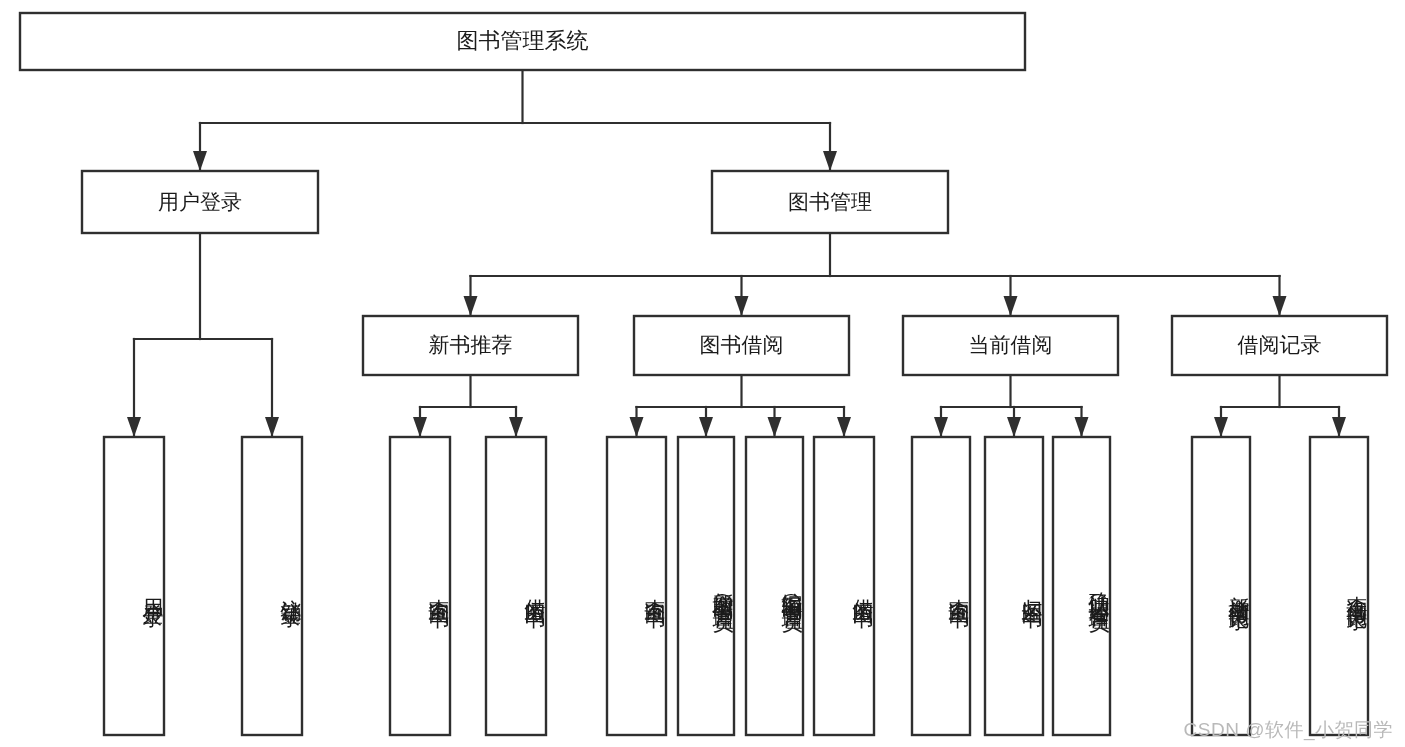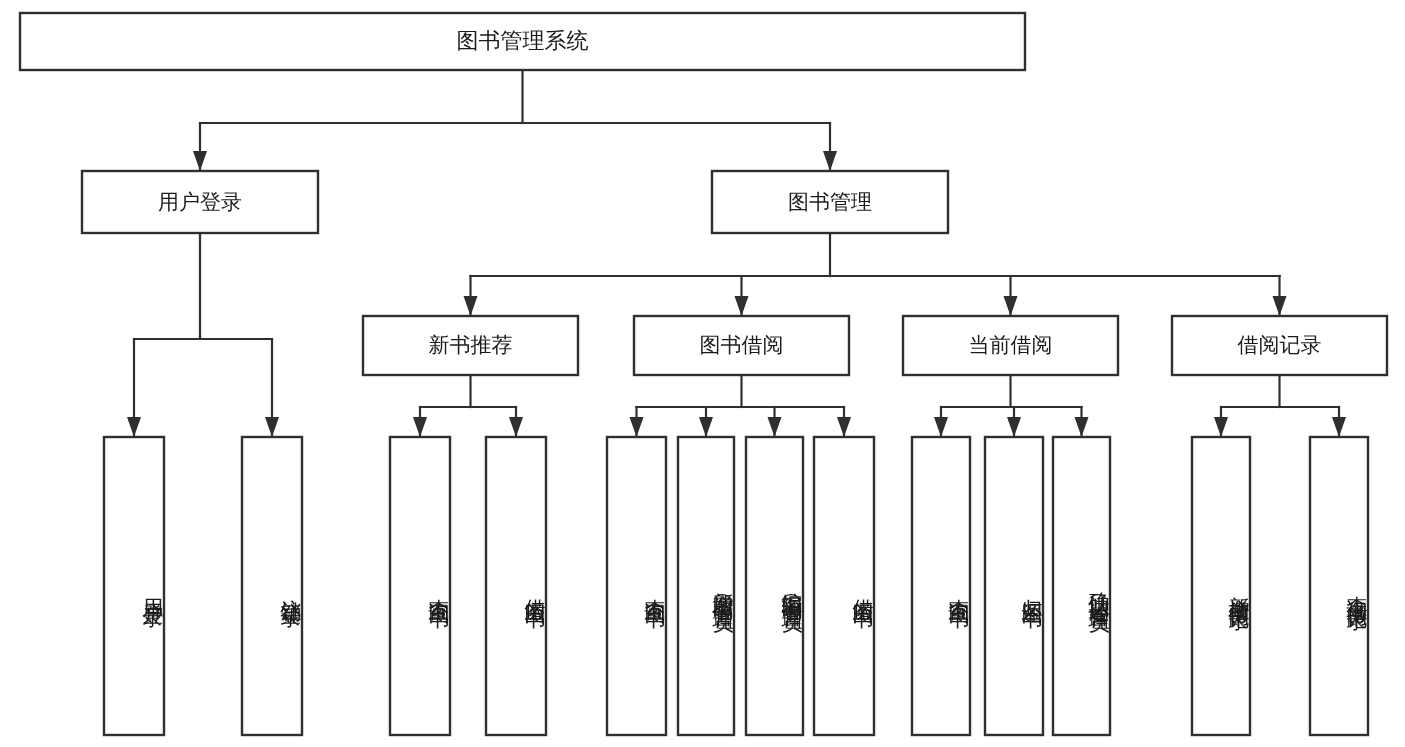--- a/index.html
+++ b/index.html
@@ -214,13 +214,14 @@
       <div class="vlabel" style="left: 607px; top: 449px; width: 59px; height: 278px;">查询图书</div>
       <div class="vlabel" style="left: 678px; top: 449px; width: 56px; height: 278px;">新增图书（管理员）</div>
       <div class="vlabel" style="left: 746px; top: 449px; width: 57px; height: 278px;">编辑图书（管理员）</div>
       <div class="vlabel" style="left: 814px; top: 449px; width: 60px; height: 278px;">借阅图书</div>
       <div class="vlabel" style="left: 912px; top: 449px; width: 58px; height: 278px;">查询图书</div>
       <div class="vlabel" style="left: 985px; top: 449px; width: 58px; height: 278px;">归还图书</div>
       <div class="vlabel" style="left: 1053px; top: 449px; width: 57px; height: 278px;">确认归还（管理员）</div>
       <div class="vlabel" style="left: 1192px; top: 449px; width: 58px; height: 278px;">新增借阅记录</div>
       <div class="vlabel" style="left: 1310px; top: 449px; width: 58px; height: 278px;">查询借阅记录</div>
     </div>
+  <div class="watermark">CSDN @软件_小贺同学</div>
 </div>
 
 </body></html>

